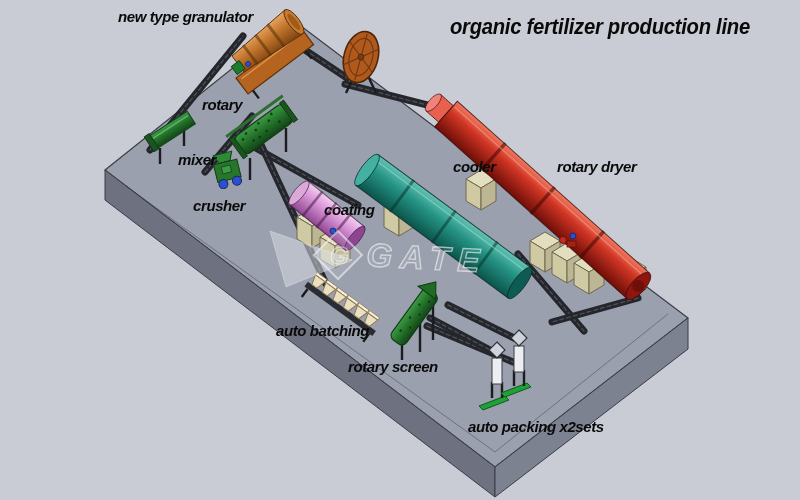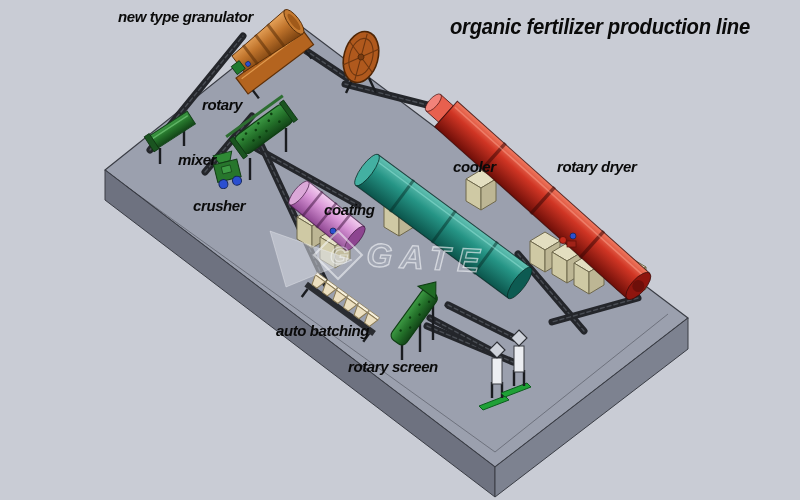--- a/index.html
+++ b/index.html
@@ -311,13 +311,14 @@
   <div class="lbl title" style="left:450px;top:14px;">organic fertilizer production line</div>
   <div class="lbl" style="left:118px;top:8px;">new type granulator</div>
   <div class="lbl" style="left:202px;top:96px;">rotary</div>
   <div class="lbl" style="left:144px;top:151px;margin-left:34px;">mixer</div>
   <div class="lbl" style="left:193px;top:197px;">crusher</div>
   <div class="lbl" style="left:409px;top:158px;margin-left:44px;">cooler</div>
   <div class="lbl" style="left:557px;top:158px;">rotary dryer</div>
   <div class="lbl" style="left:324px;top:201px;">coating</div>
   <div class="lbl" style="left:276px;top:322px;">auto batching</div>
   <div class="lbl" style="left:348px;top:358px;">rotary screen</div>
+  <div class="lbl" style="left:468px;top:418px;">auto packing x2sets</div>
 </div>
 
 </body></html>

